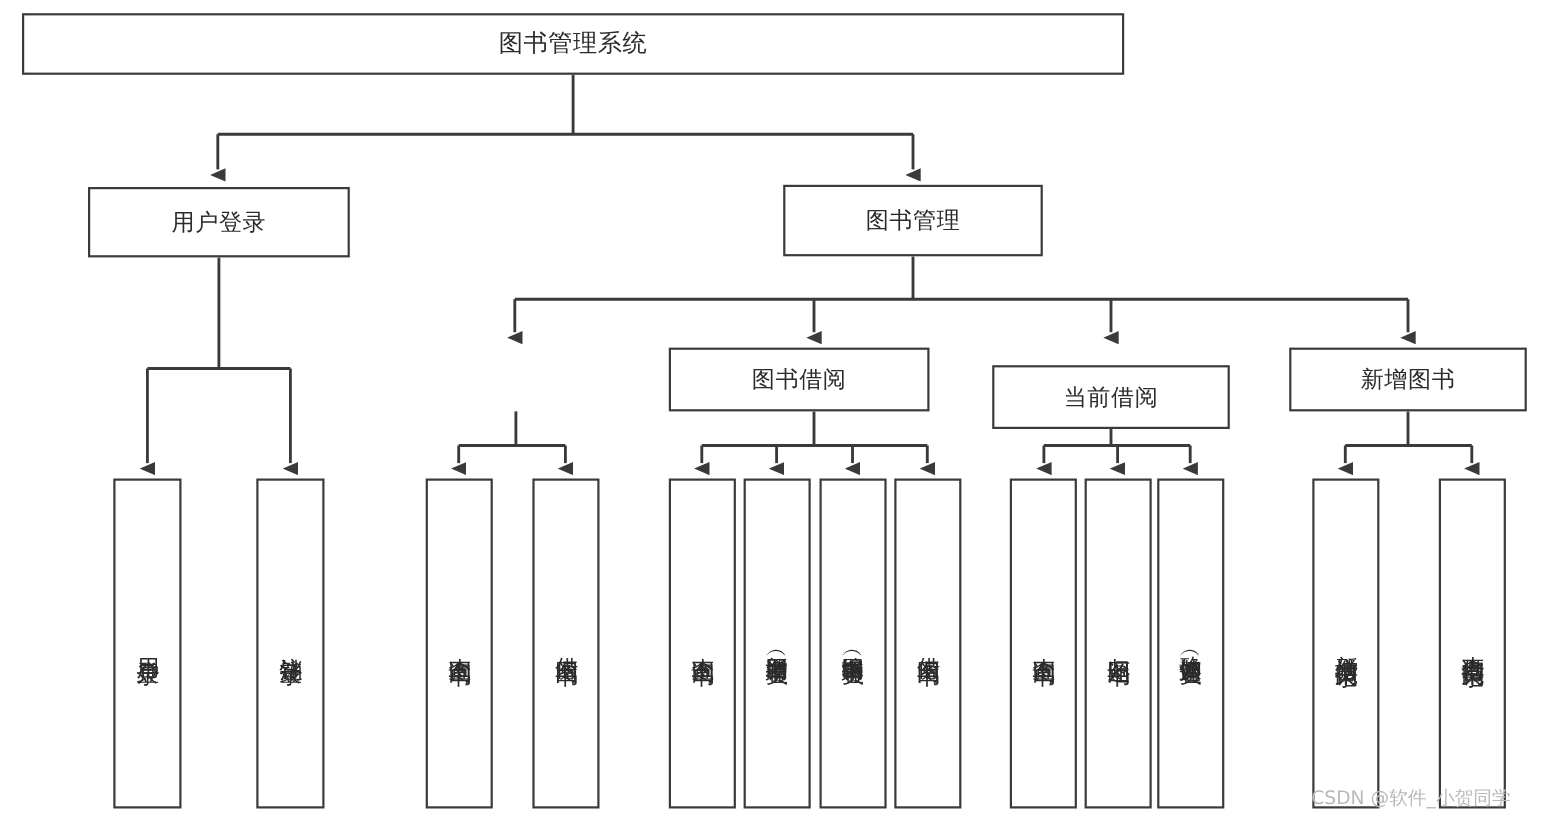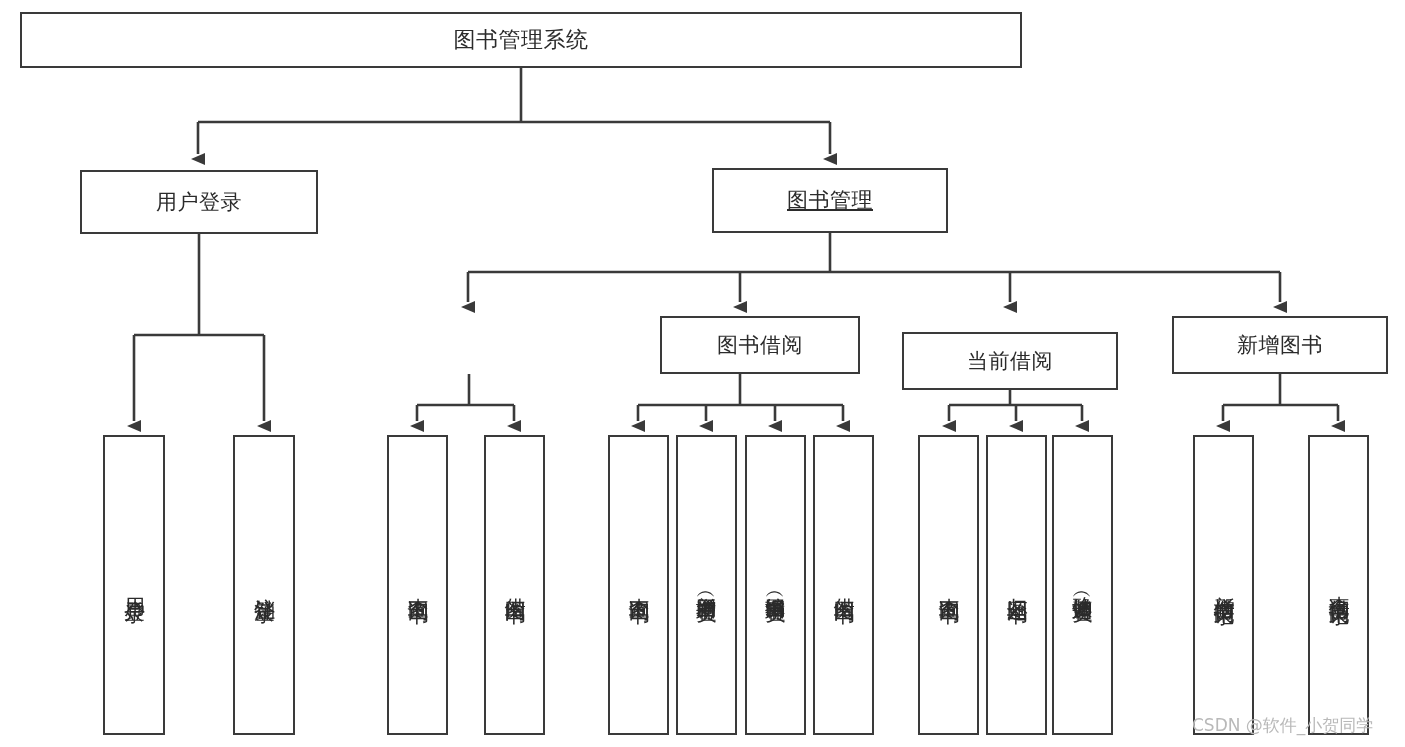--- a/index.html
+++ b/index.html
@@ -128,26 +128,26 @@
   </svg>
 
   <div class="node h-node root" style="left:20px; top:12px; width:1002px; height:56px;">
     <span class="lbl">图书管理系统</span>
   </div>
 
   <div class="node h-node" style="left:80px; top:170px; width:238px; height:64px;">
     <span class="lbl">用户登录</span>
   </div>
 
-  <div class="node h-node" style="left:712px; top:168px; width:236px; height:65px;text-decoration:underline;">
+  <div class="node h-node" style="left:712px; top:168px; width:236px; height:65px;">
     <span class="lbl">图书管理</span>
   </div>
 
 
-  <div class="node h-node" style="left:660px; top:316px; width:200px; height:58px;">
+  <div class="node h-node" style="left:608px; top:316px; width:237px; height:58px;">
     <span class="lbl">图书借阅</span>
   </div>
 
   <div class="node h-node" style="left:902px; top:316px; width:216px; height:58px;margin-top:16px;">
     <span class="lbl">当前借阅</span>
   </div>
 
   <div class="node h-node" style="left:1172px; top:316px; width:216px; height:58px;">
     <span class="lbl">新增图书</span>
   </div>

